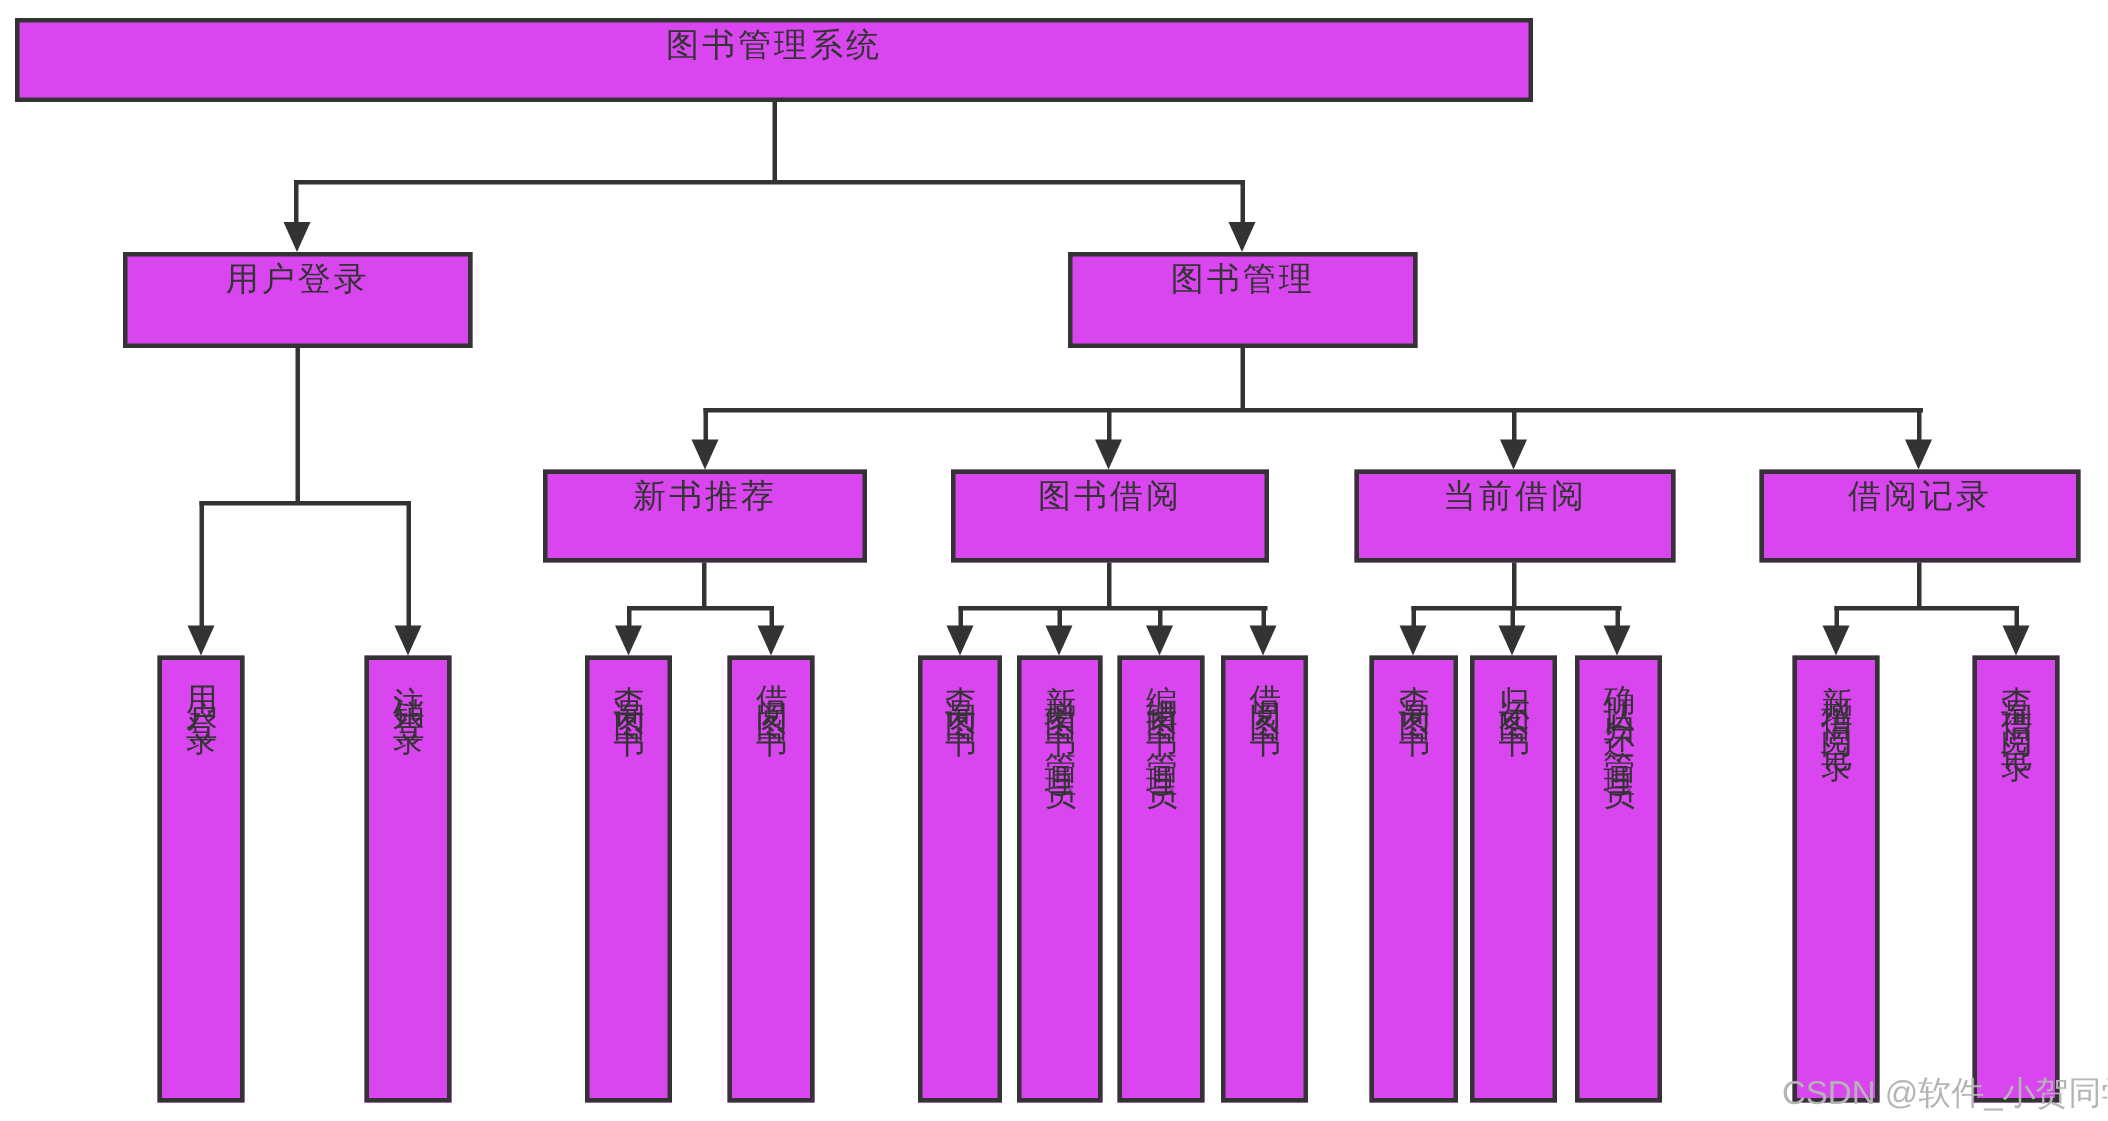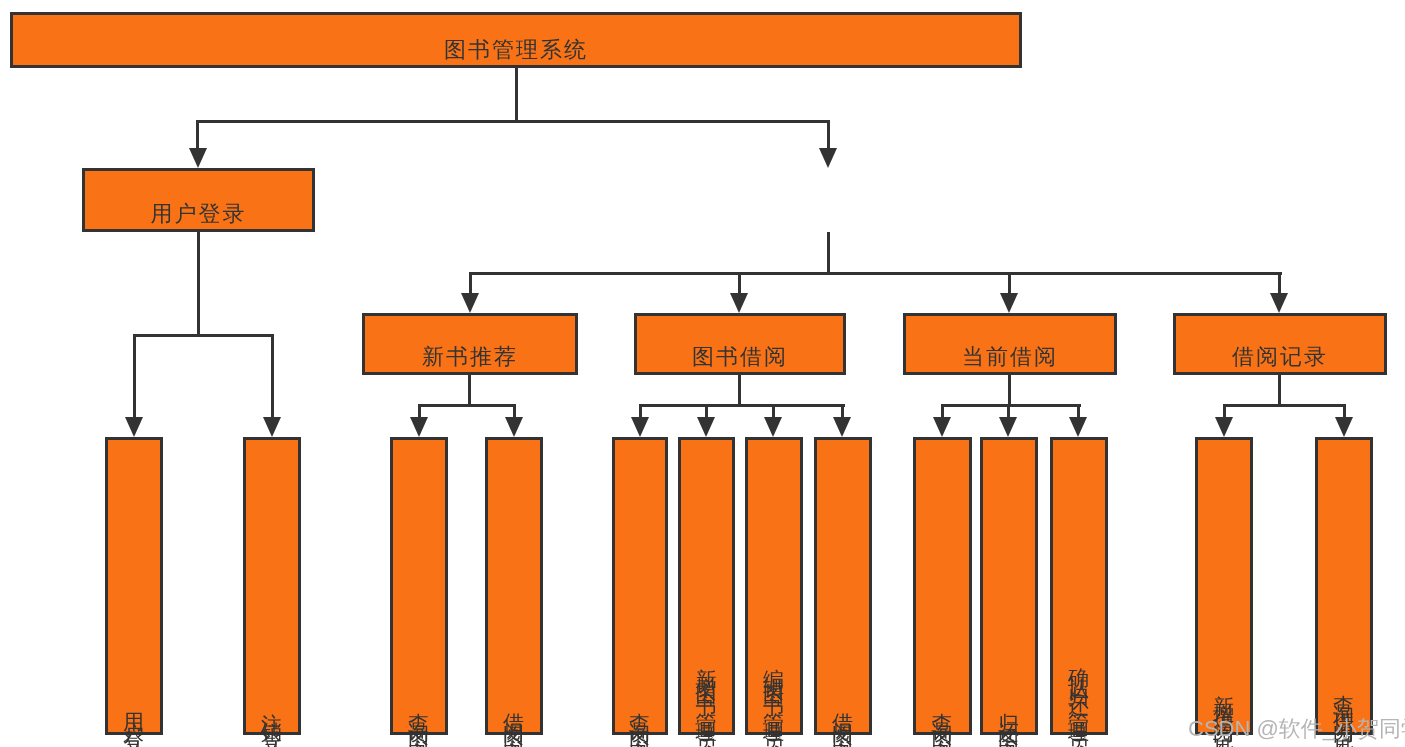--- a/index.html
+++ b/index.html
@@ -1,22 +1,22 @@
 <!DOCTYPE html>
 <html><head>
 <meta charset="utf-8">
 <style>
   html,body{margin:0;padding:0;background:#ffffff;}
   .canvas{
     position:relative;width:1405px;height:747px;background:#ffffff;overflow:hidden;
     font-family:"Liberation Sans",sans-serif;
   }
   .box{
-    position:absolute;border:3px solid #333333;background:#f97316;box-sizing:border-box;
-    display:flex;align-items:flex-end;justify-content:center;color:#333333;
+    position:absolute;border:3px solid #333333;background:#d946ef;box-sizing:border-box;
+    display:flex;align-items:flex-start;justify-content:center;color:#333333;
   }
   .hlabel{font-size:22px;letter-spacing:2px;white-space:nowrap;}
   .leaf{top:437px;height:298px;}
   .vlabel{
     writing-mode:vertical-rl;font-size:21px;letter-spacing:9px;line-height:1;
     color:#333333;
   }
   .line{position:absolute;background:#333333;}
   .arrow{
     position:absolute;width:0;height:0;
@@ -39,20 +39,23 @@
 
   <div class="line" style="left:515px;top:68px;width:3px;height:54px;"></div>
   <div class="line" style="left:196px;top:120px;width:634px;height:3px;"></div>
   <div class="line" style="left:196px;top:120px;width:3px;height:32px;"></div>
   <div class="line" style="left:827px;top:120px;width:3px;height:32px;"></div>
   <div class="arrow" style="left:189px;top:148px;"></div>
   <div class="arrow" style="left:819px;top:148px;"></div>
 
   <div class="box" style="left:82px;top:168px;width:233px;height:64px;">
     <span class="hlabel">用户登录</span>
+  </div>
+  <div class="box" style="left:712px;top:168px;width:233px;height:64px;">
+    <span class="hlabel">图书管理</span>
   </div>
 
   <div class="line" style="left:197px;top:232px;width:3px;height:104px;"></div>
   <div class="line" style="left:133px;top:334px;width:141px;height:3px;"></div>
   <div class="line" style="left:133px;top:334px;width:3px;height:86px;"></div>
   <div class="line" style="left:271px;top:334px;width:3px;height:86px;"></div>
   <div class="arrow" style="left:125px;top:417px;"></div>
   <div class="arrow" style="left:263px;top:417px;"></div>
 
   <div class="line" style="left:827px;top:232px;width:3px;height:42px;"></div>

